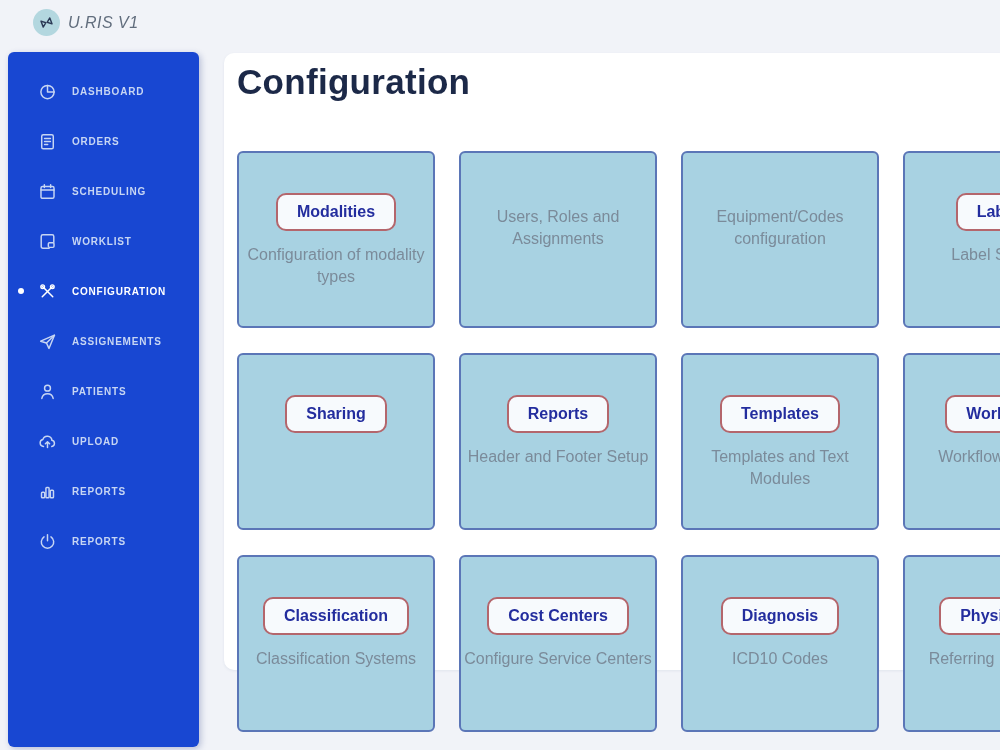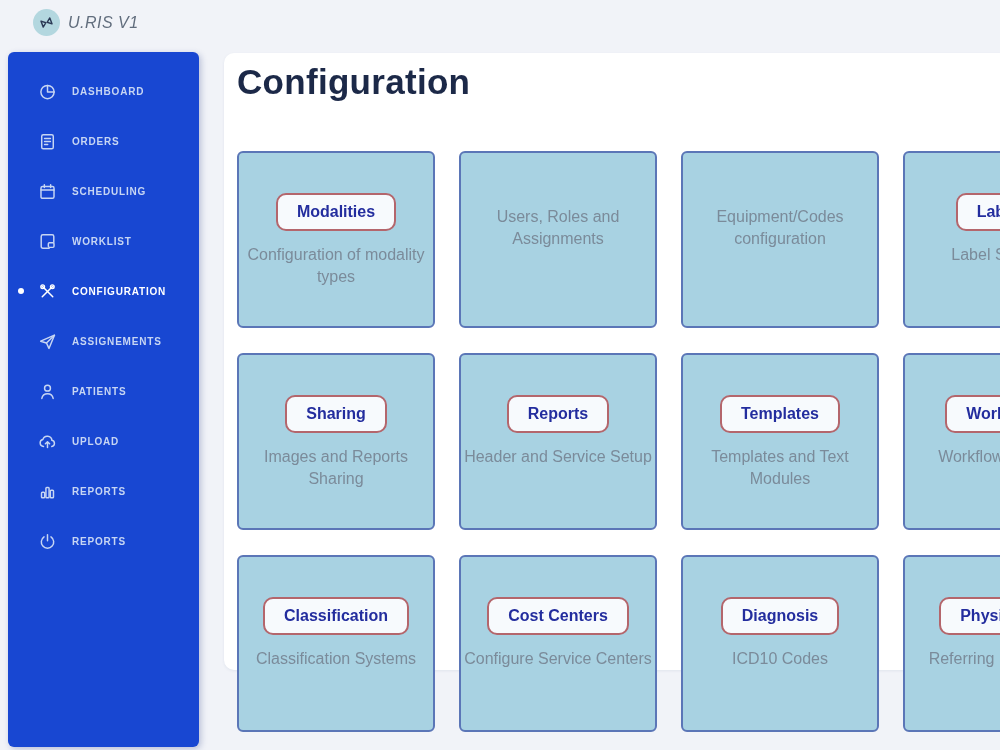--- a/index.html
+++ b/index.html
@@ -165,25 +165,24 @@
   </div>
       <div class="card">
     <div class="desc">Equipment/Codes configuration</div>
   </div>
       <div class="card">
     <button class="pill">Labels</button>
     <div class="desc">Label Settings</div>
   </div>
       <div class="card">
     <button class="pill">Sharing</button>
-    <div class="desc">Images and Reports Sharing</div>
   </div>
       <div class="card">
     <button class="pill">Reports</button>
-    <div class="desc">Header and Service Setup</div>
+    <div class="desc">Header and Footer Setup</div>
   </div>
       <div class="card">
     <button class="pill">Templates</button>
     <div class="desc">Templates and Text Modules</div>
   </div>
       <div class="card">
     <button class="pill">Workflow</button>
     <div class="desc">Workflow Settings</div>
   </div>
       <div class="card">

